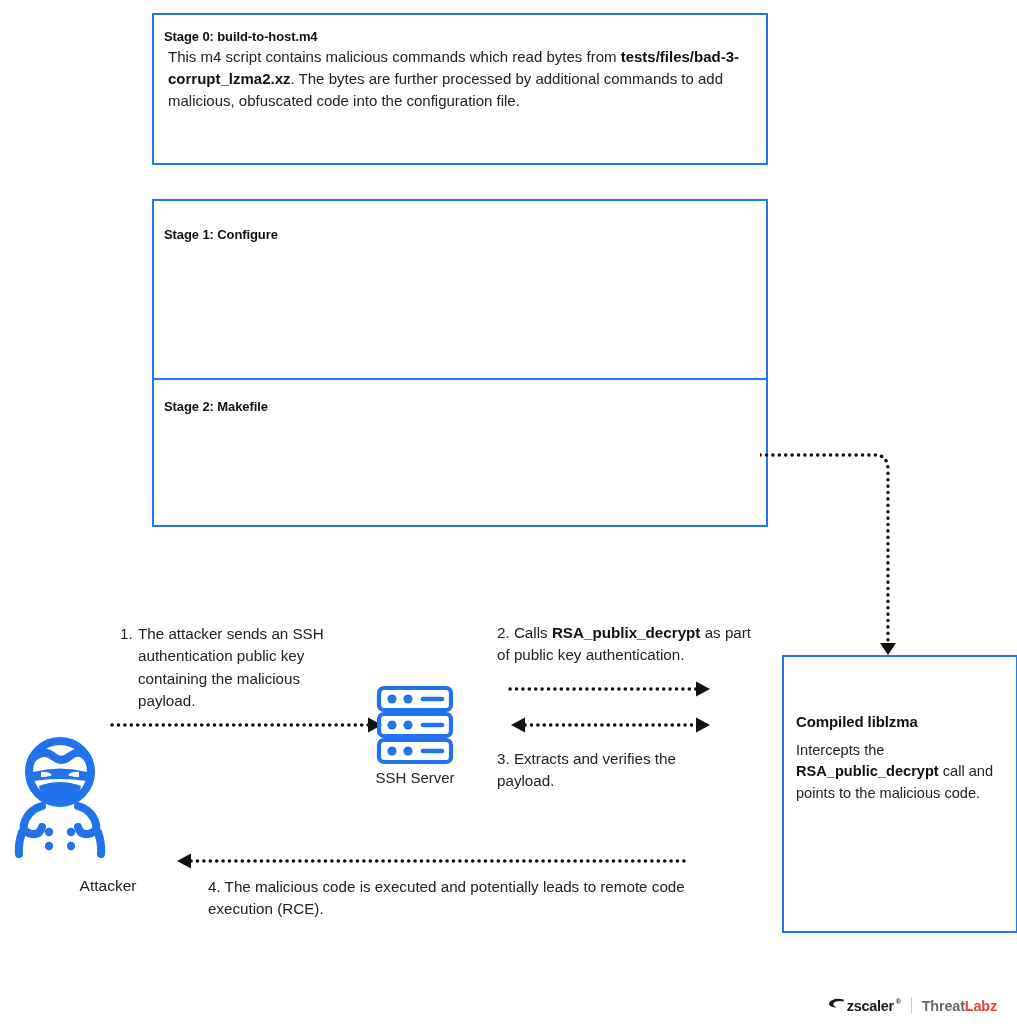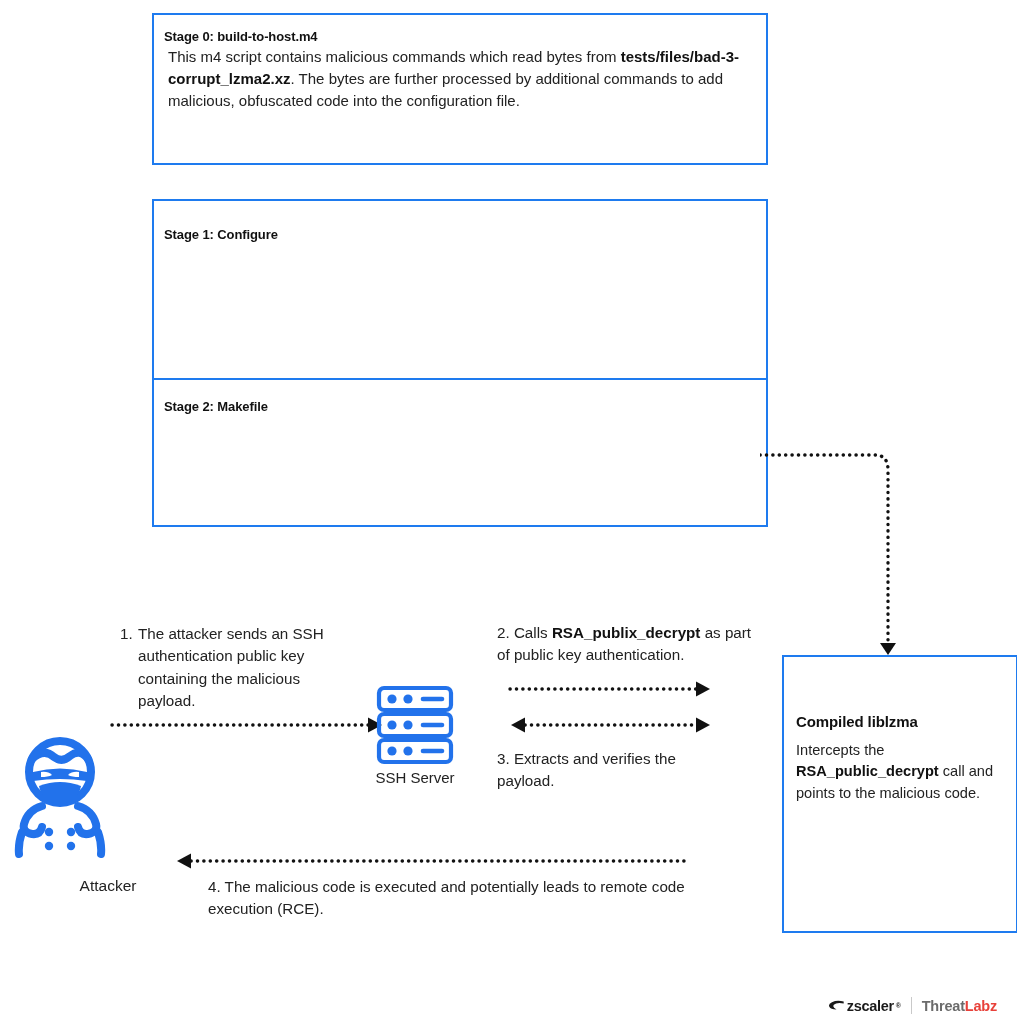--- a/index.html
+++ b/index.html
@@ -100,21 +100,21 @@
     position: absolute; left: 0px; top: 877px; width: 120px;
     text-align: center; font-size: 15.5px; color: #222; margin-left: 48px;
   }
 
   
   #footer-logo {
     position: absolute; right: 20px; bottom: 10px;
     display: flex; align-items: center; gap: 10px;
   }
   #zscaler-wordmark {
-    display: flex; align-items: center; gap: 2px;
+    display: flex; gap: 2px;
     font-size: 14.5px; font-weight: bold; color: #1b1b1b;
     letter-spacing: -0.3px;
   }
   #logo-divider { width: 1px; height: 17px; background: #c9c9c9; }
   #threatlabz-wordmark { font-size: 14.5px; font-weight: bold; letter-spacing: -0.2px; }
   #threatlabz-wordmark .t1 { color: #6b6b6b; }
   #threatlabz-wordmark .t2 { color: #e8413a; }
   .tm { font-size: 7px; vertical-align: super; }
 </style>
 </head>

